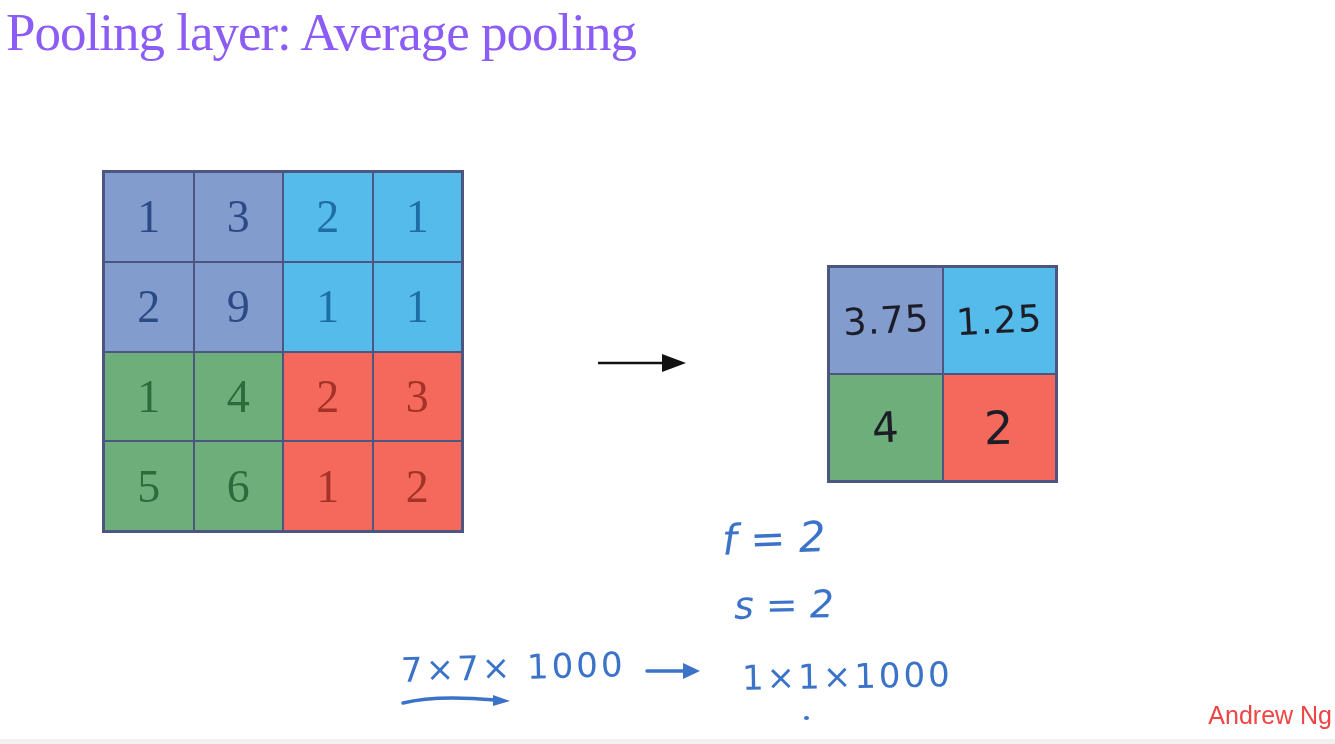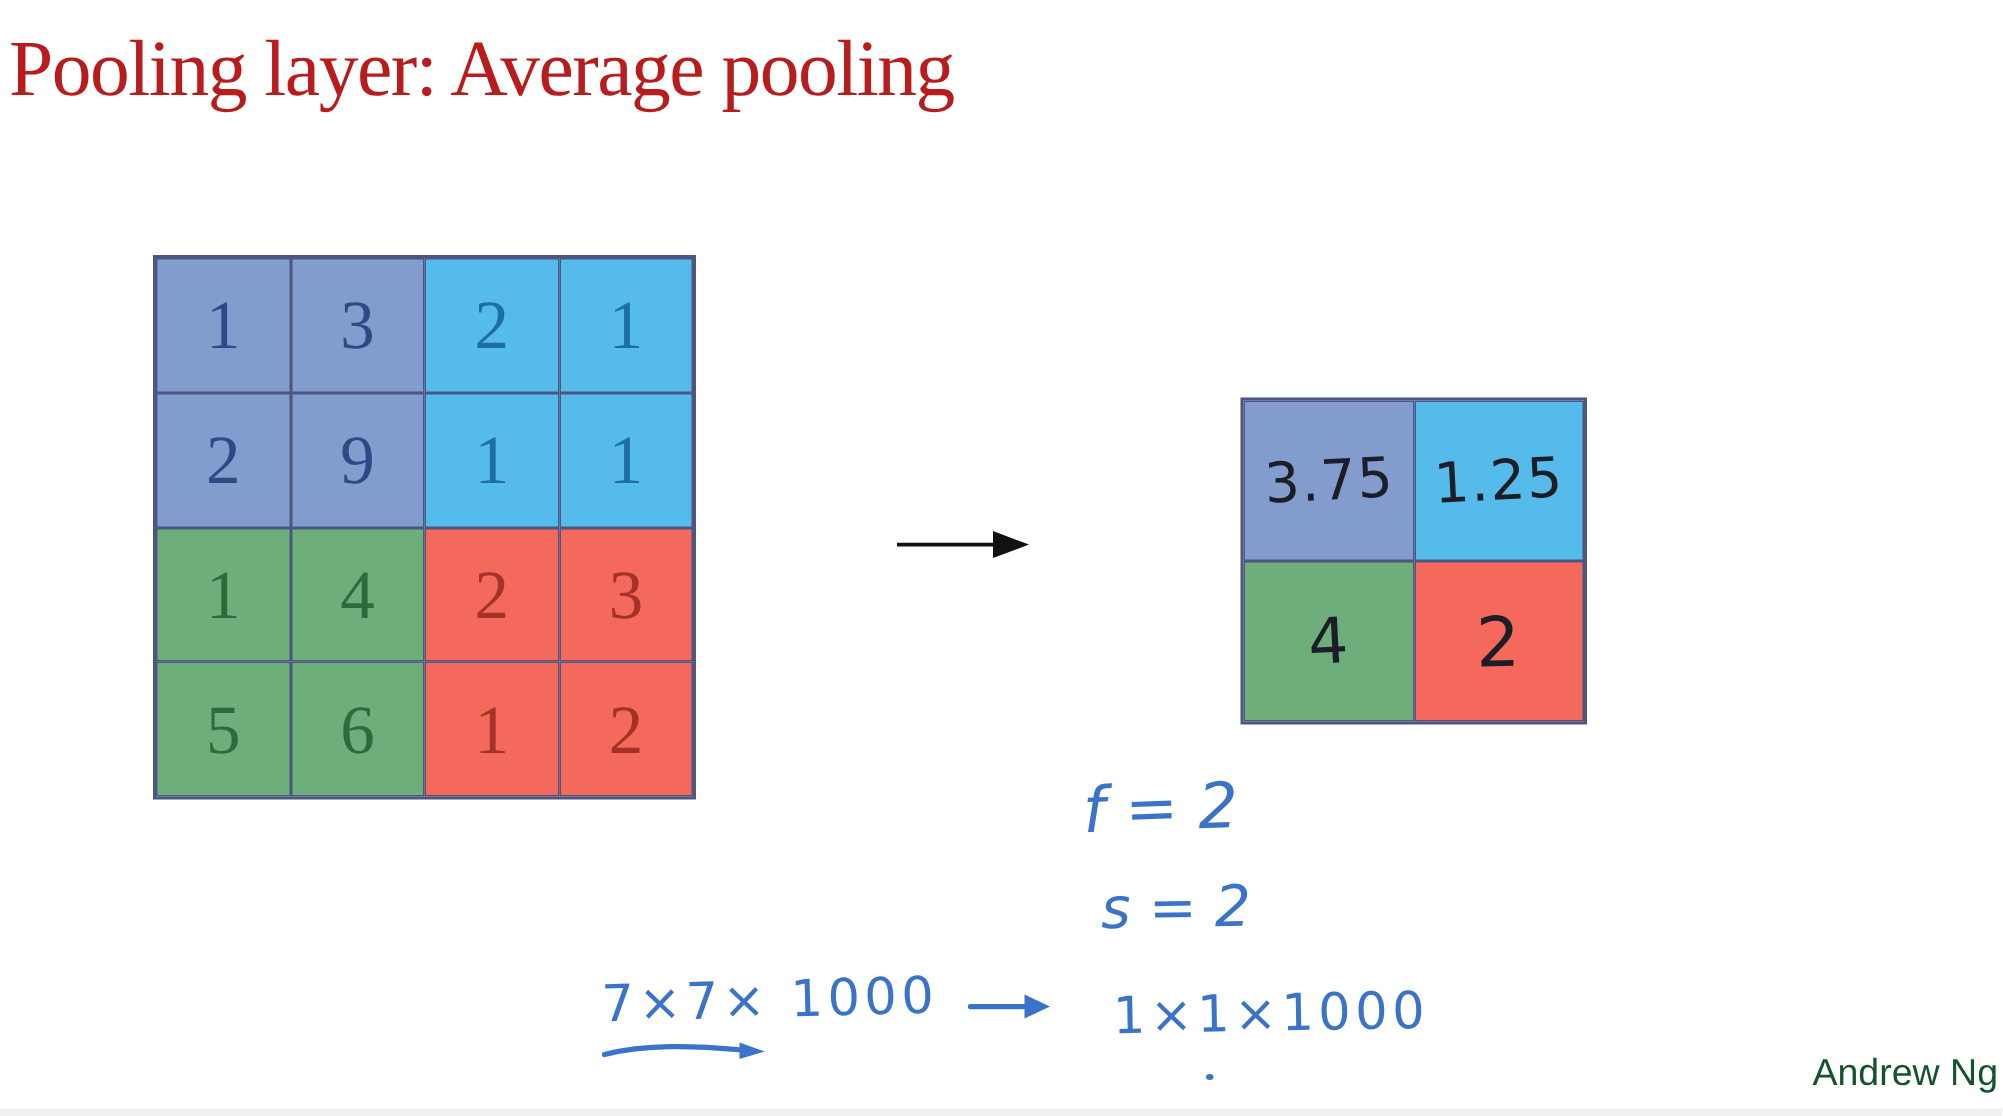--- a/index.html
+++ b/index.html
@@ -5,23 +5,23 @@
   html, body {
     margin: 0; padding: 0;
     width: 1335px; height: 744px;
     background: #ffffff;
     overflow: hidden;
     font-family: "Liberation Sans", sans-serif;
   }
   .stage { position: relative; width: 1335px; height: 744px; background:#fff; }
 
   .slide-title {
-    position: absolute; left: 6px; top: 16px;
+    position: absolute; left: 6px; top: 2px;
     font-family: "Liberation Serif", serif;
-    font-size: 53px; color: #b91c1c;
+    font-size: 53px; color: #8b5cf6;
     letter-spacing: -1px; white-space: nowrap;
   }
 
   
   .pool-grid {
     position: absolute;
     display: grid;
     border: 2px solid #4d5680;
     box-sizing: border-box;
   }
@@ -87,21 +87,21 @@
   .underline-svg { position: absolute; left: 400px; top: 692px; }
   .ink-dot {
     position: absolute; left: 804px; top: 716px;
     width: 5px; height: 4px; border-radius: 50%;
     background: #3b73c9;
   }
 
   .author-credit {
     position: absolute; right: 3px; top: 701px;
     font-family: "Liberation Sans", sans-serif;
-    font-size: 25px; color: #14532d;
+    font-size: 25px; color: #ef4444;
   }
 
   .bottom-strip {
     position: absolute; left: 0; bottom: 0;
     width: 100%; height: 5px; background: #f0f0f0;
   }
 </style>
 </head>
 <body>
 

